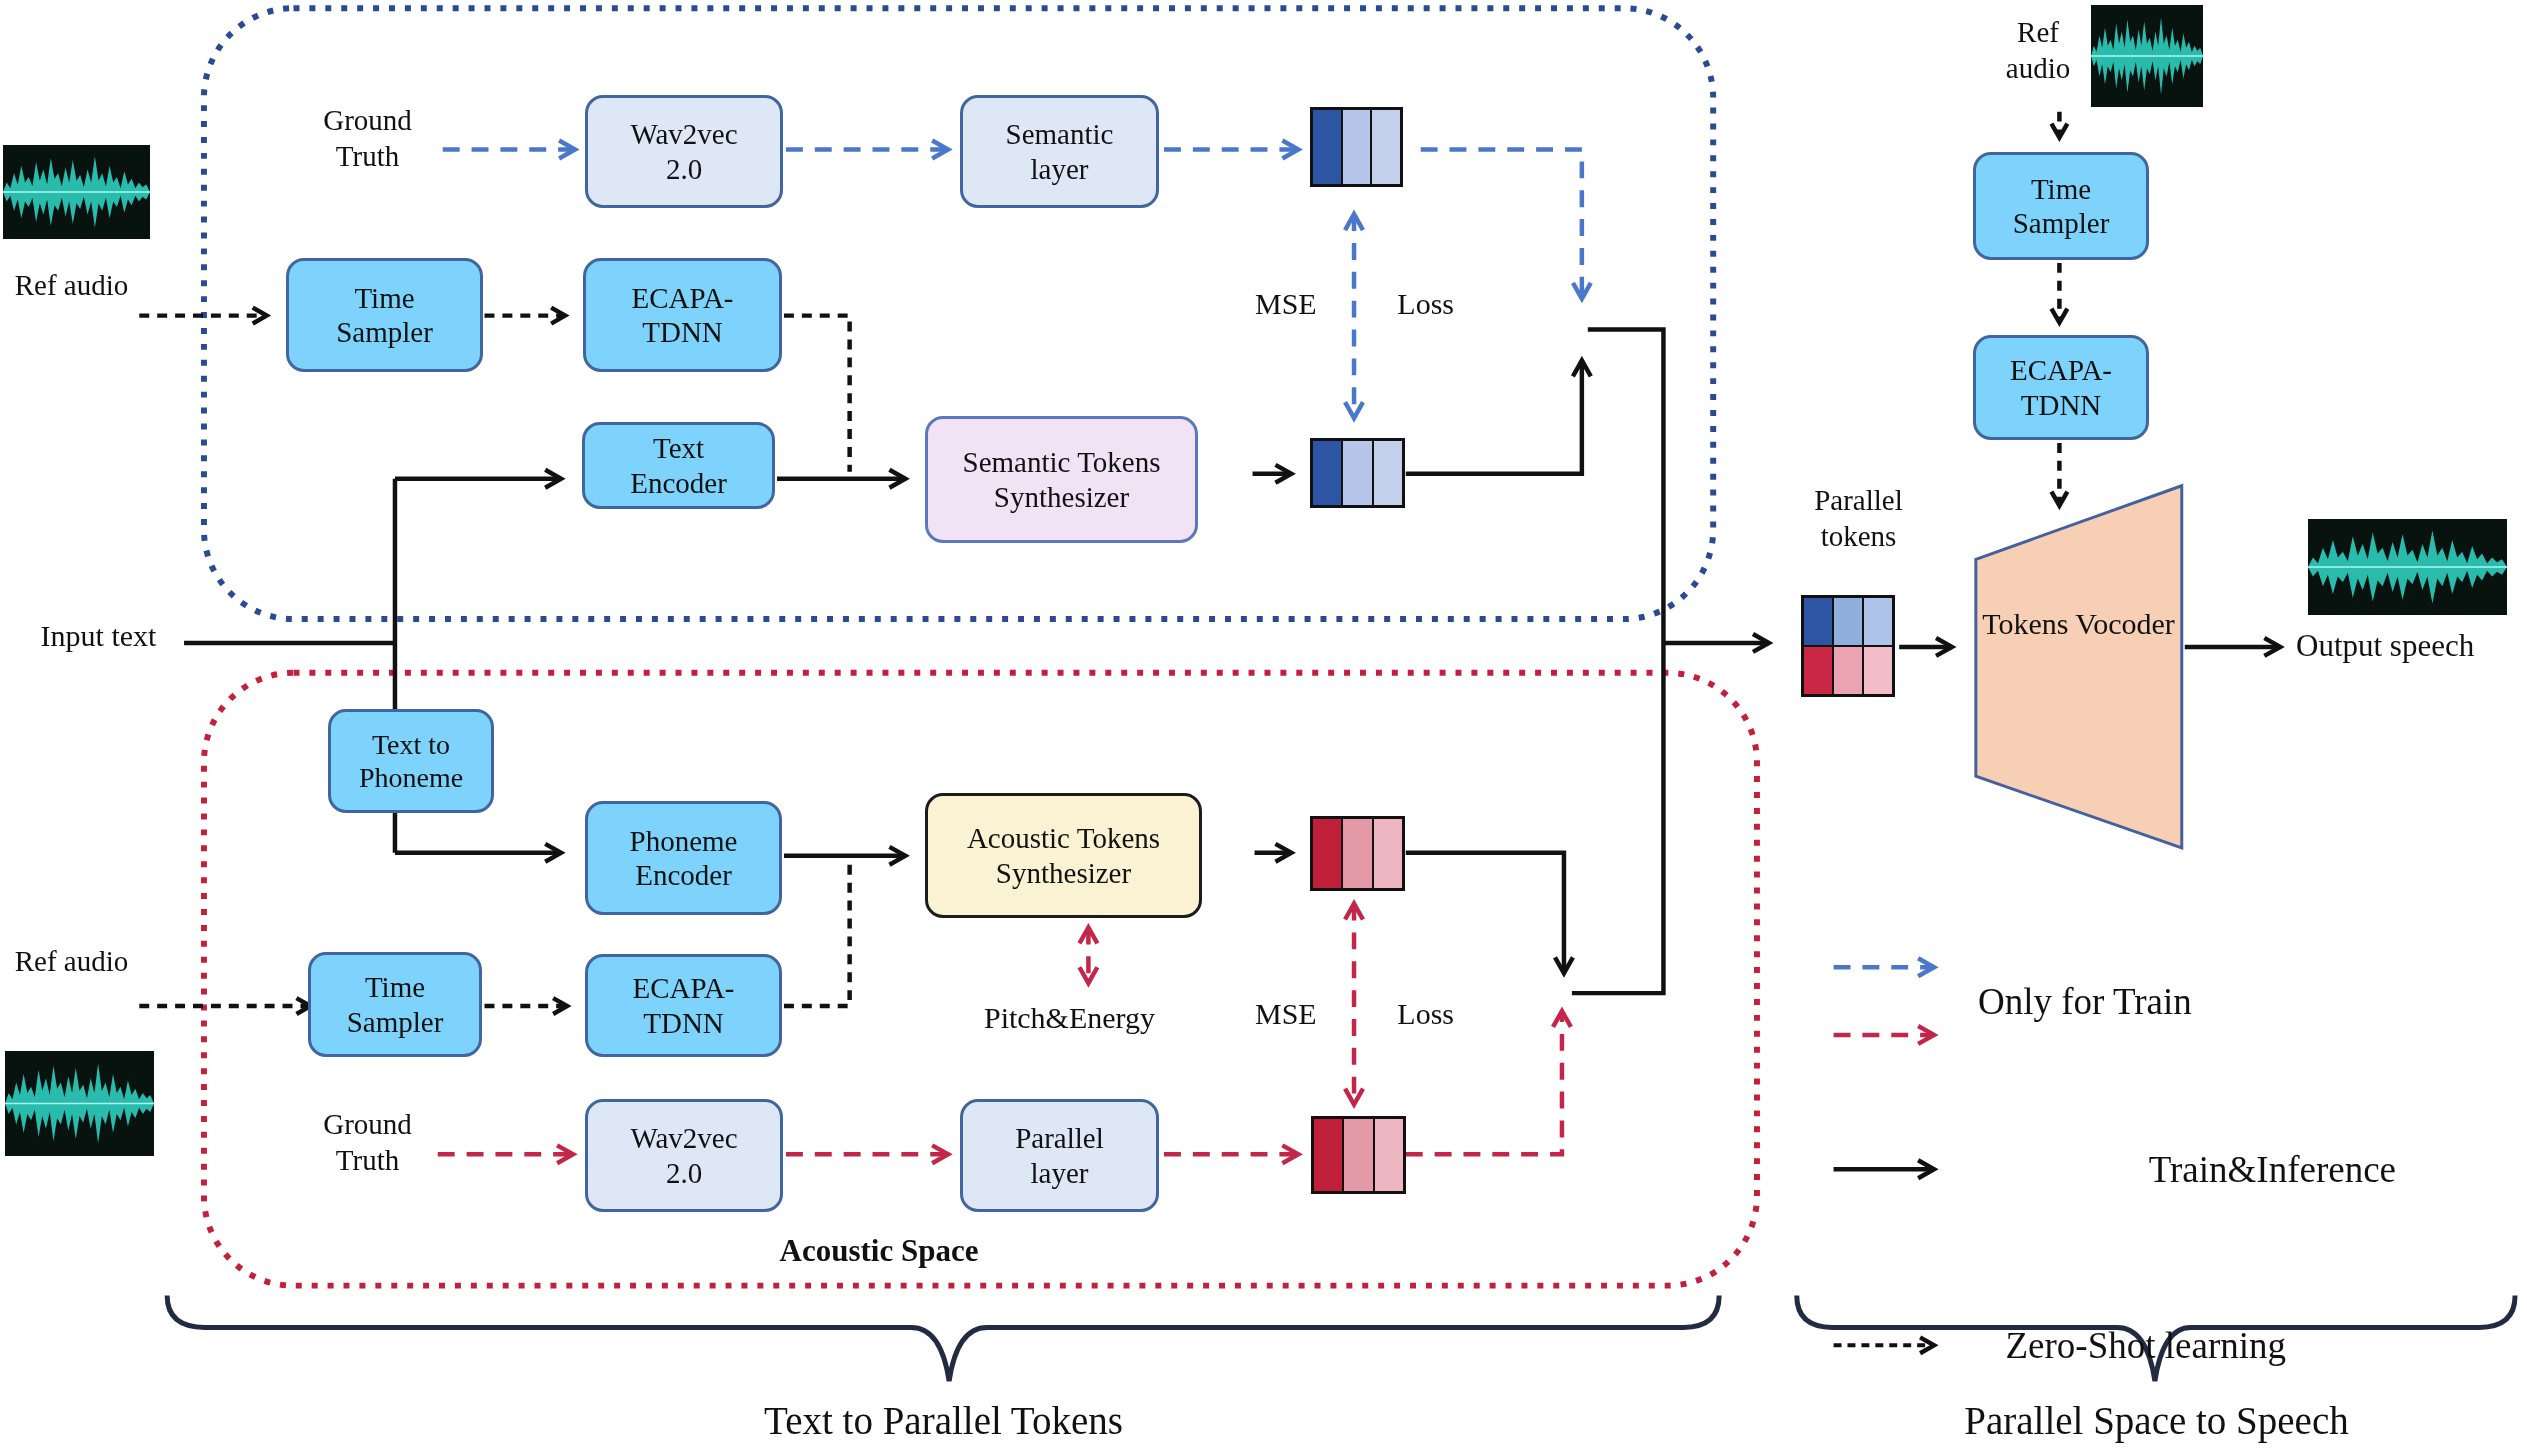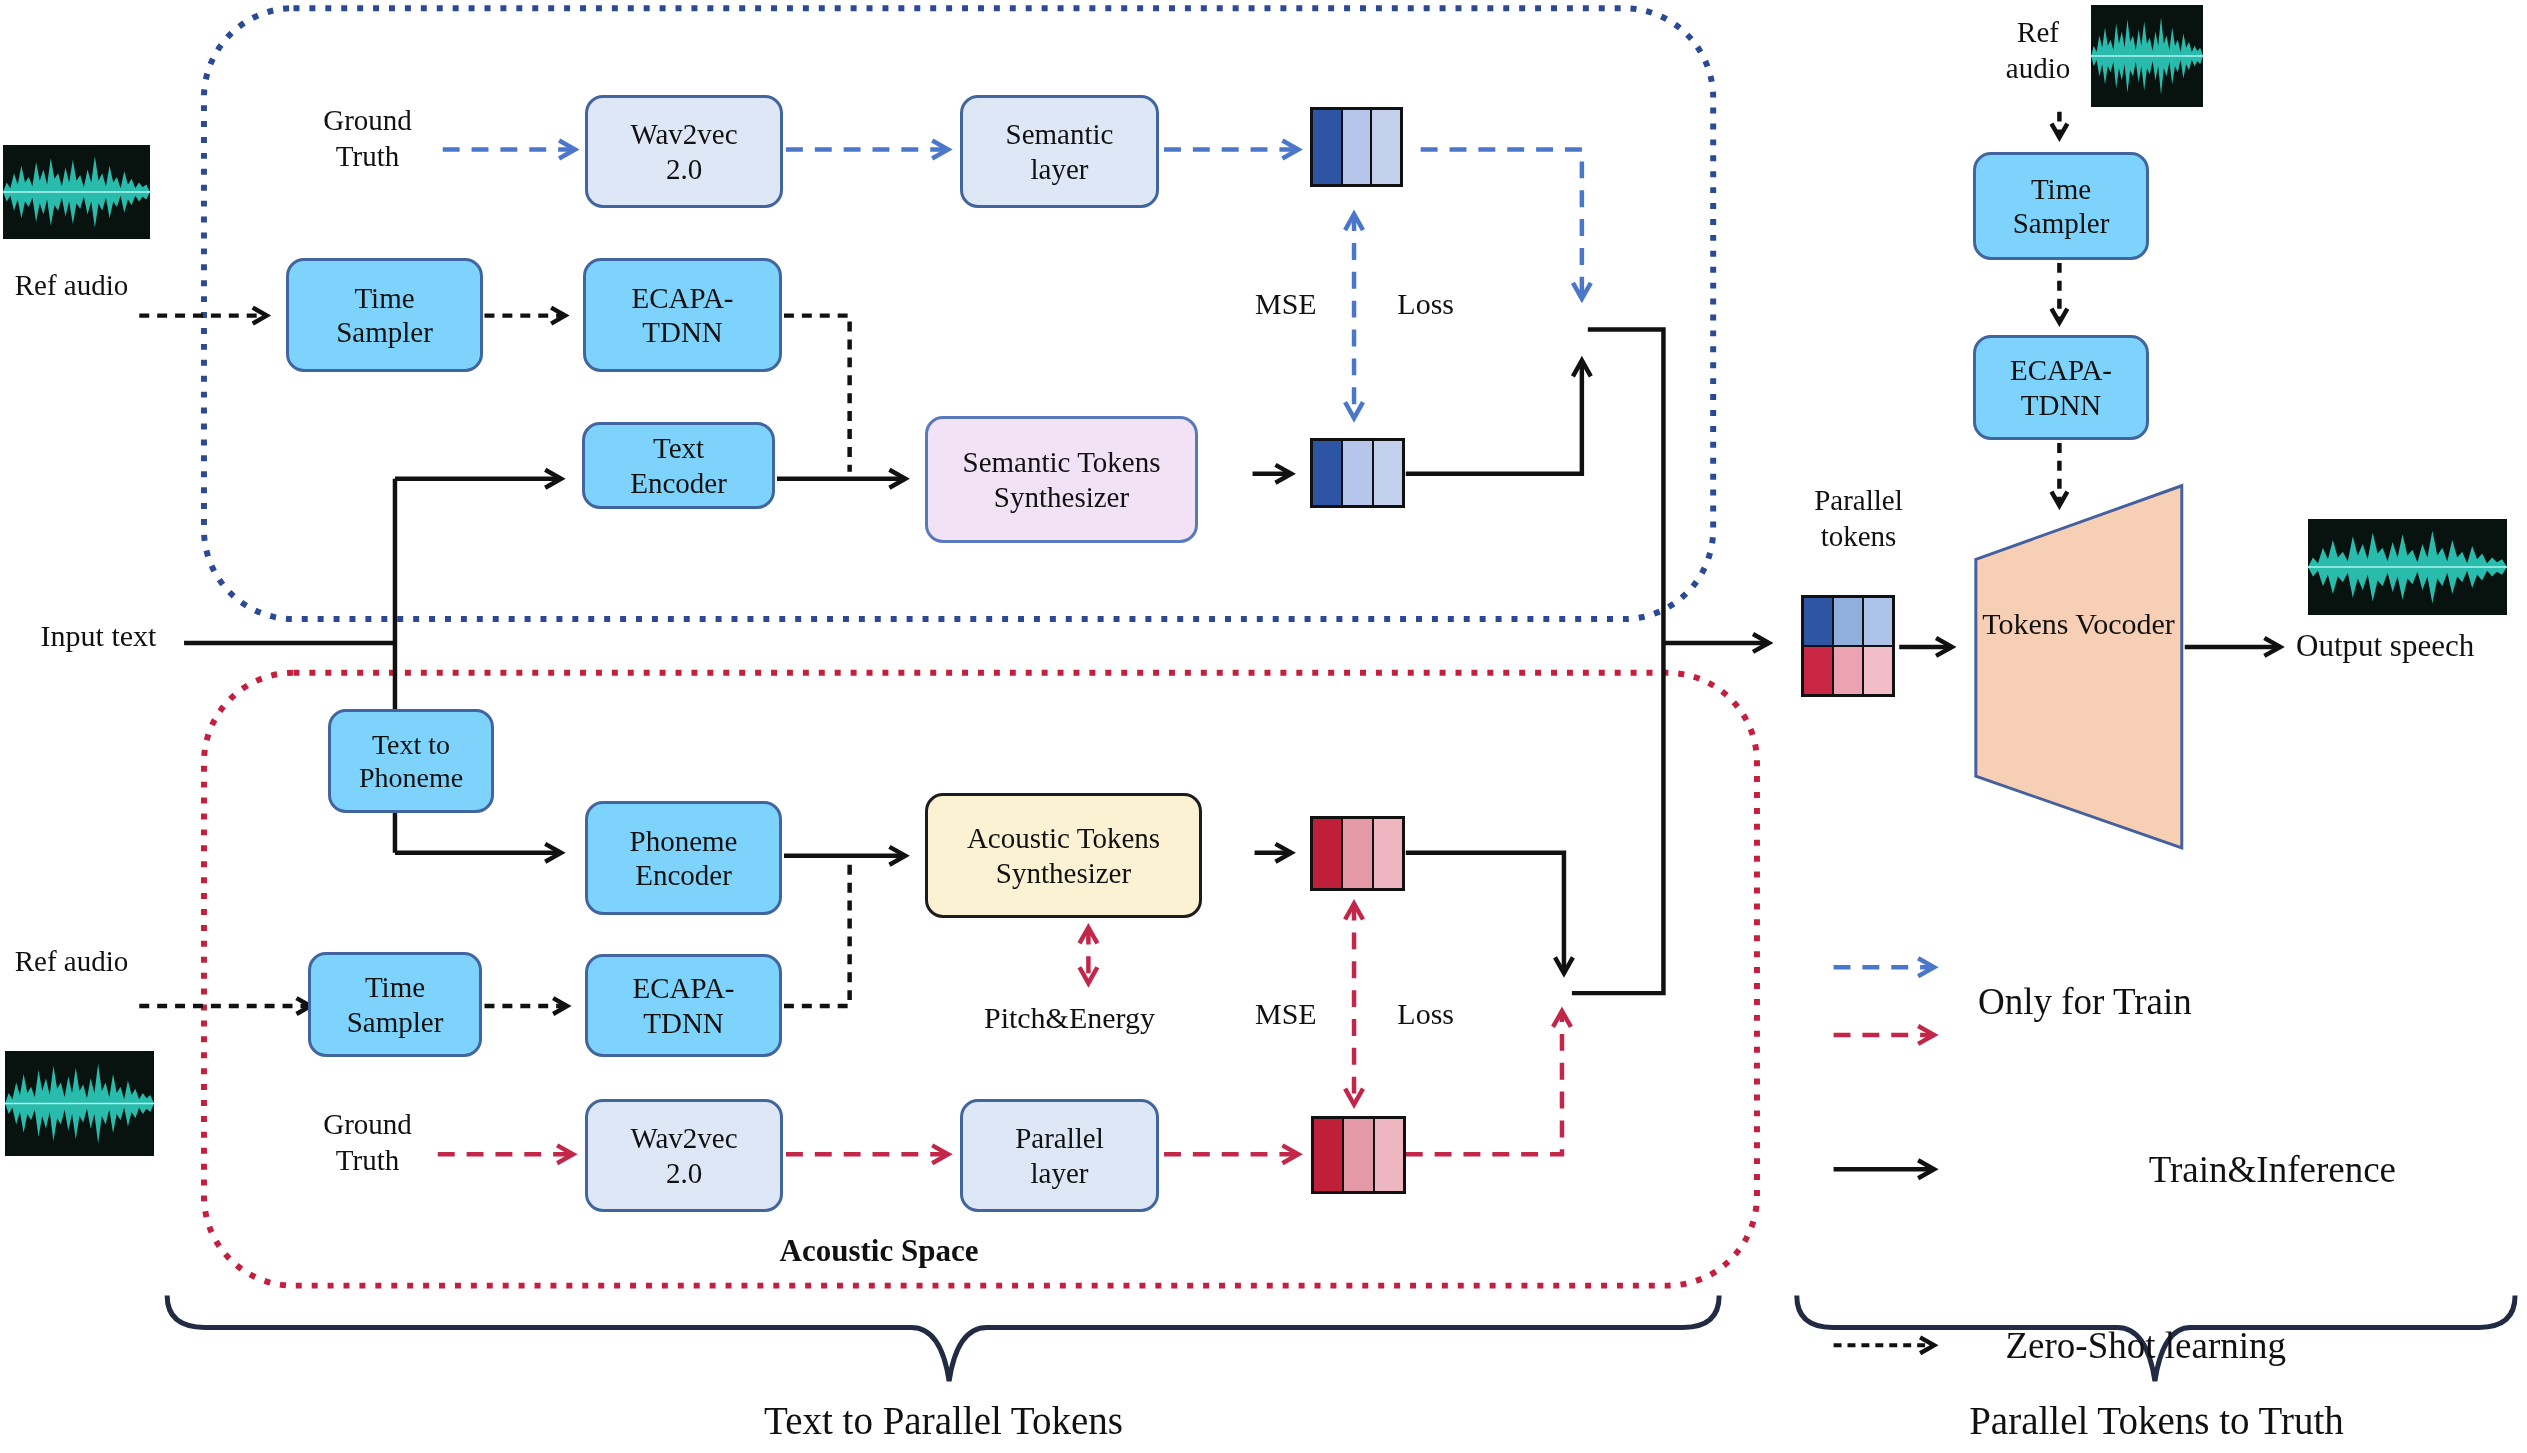--- a/index.html
+++ b/index.html
@@ -263,16 +263,16 @@
     </div>
   </div>
   <div class="lbl" id="lbl-vocoder">Tokens Vocoder</div>
   <div class="lbl" id="lbl-output">Output speech</div>
 
   <div class="lbl" id="legend-1">Only for Train</div>
   <div class="lbl" id="legend-2">Train&amp;Inference</div>
   <div class="lbl" id="legend-3">Zero-Shot learning</div>
 
   <div class="lbl" id="caption-left">Text to Parallel Tokens</div>
-  <div class="lbl" id="caption-right">Parallel Tokens to Truth</div>
+  <div class="lbl" id="caption-right">Parallel Space to Speech</div>
 
 </div>
 
 
 </body></html>

